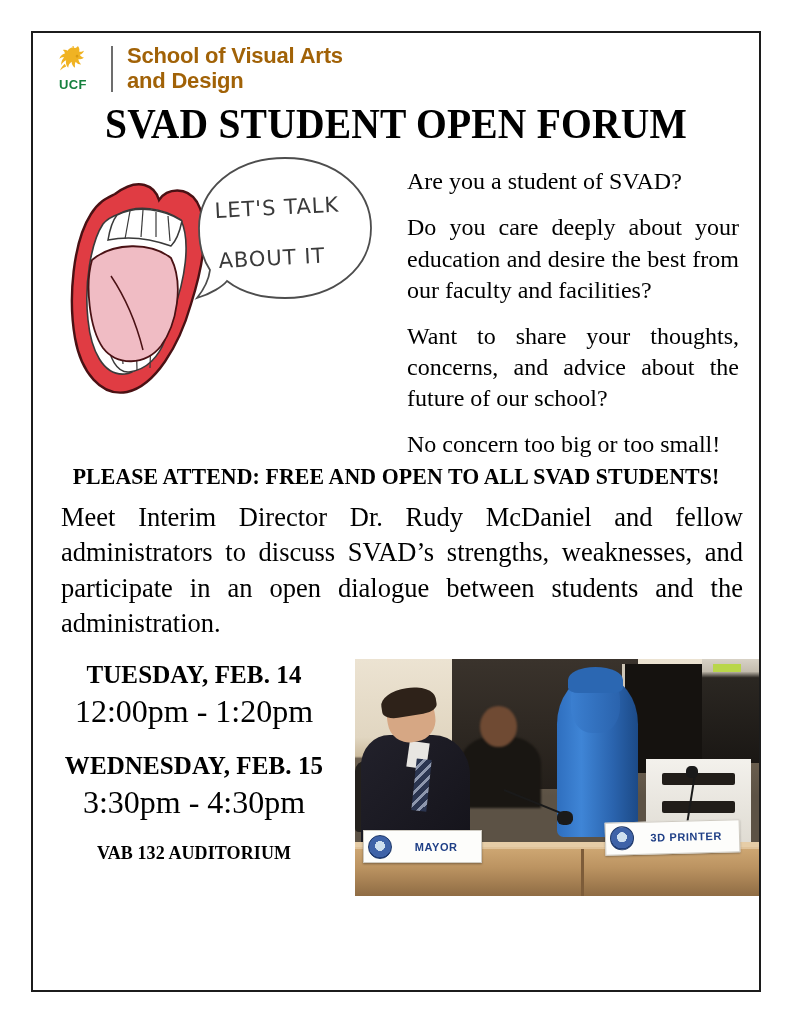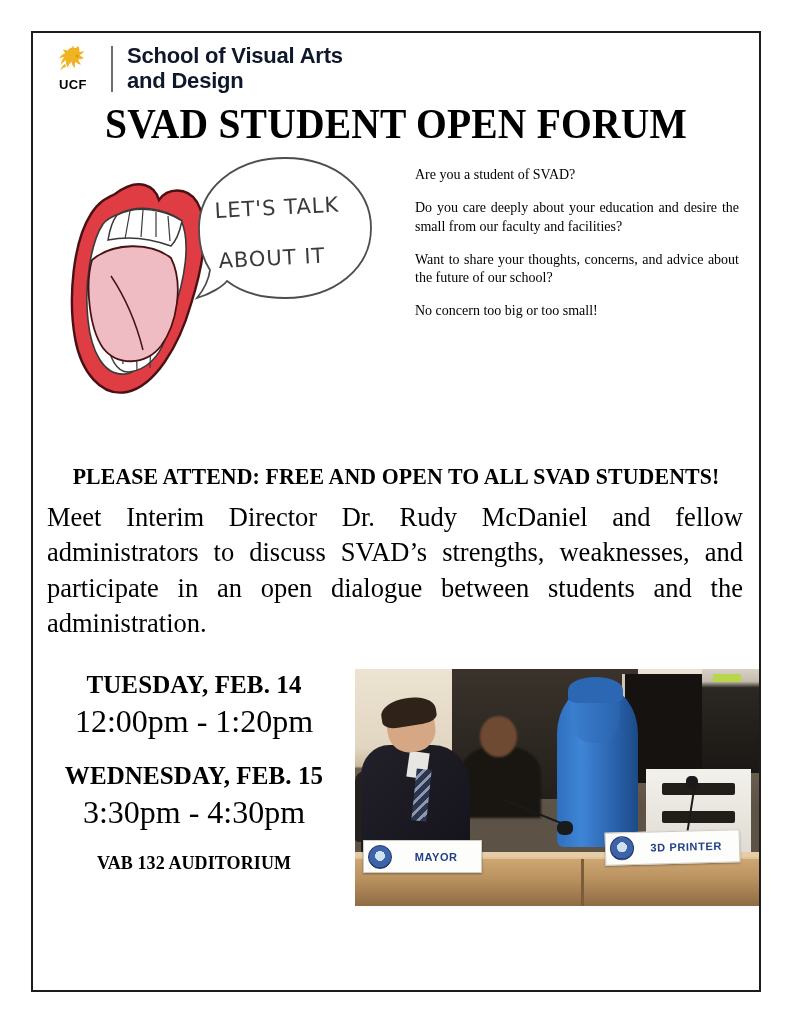--- a/index.html
+++ b/index.html
@@ -46,35 +46,35 @@
   .pegasus {
     width: 42px;
     height: 30px;
     display: block;
   }
   .ucf-text {
     font-family: "Liberation Sans", sans-serif;
     font-weight: bold;
     font-size: 13px;
     letter-spacing: 0.4px;
-    color: #000000;
+    color: #15803d;
     margin-top: 1px;
   }
   .logo-rule {
     width: 2px;
     height: 46px;
     background: #6d6d6d;
     margin: 0 14px 0 12px;
   }
   .unit-name {
     font-family: "Liberation Sans", sans-serif;
     font-weight: bold;
     font-size: 22px;
     line-height: 1.12;
-    color: #0f172a;
+    color: #a16207;
     letter-spacing: -0.2px;
   }
 
   
   .poster-title {
     text-align: center;
     font-family: "Liberation Serif", "DejaVu Serif", serif;
     font-weight: bold;
     font-size: 43px;
     letter-spacing: 0.2px;
@@ -93,22 +93,22 @@
   .hero-art {
     position: relative;
     width: 360px;
     flex: 0 0 360px;
   }
   .hero-copy {
     flex: 1 1 auto;
     padding: 14px 20px 0 6px;
   }
   .hero-copy p {
-    margin: 0 0 15px 16px;
-    font-size: 14px;
+    margin: 0 0 15px 8px;
+    font-size: 24px;
     line-height: 1.30;
     text-align: justify;
     text-justify: inter-word;
   }
   .hero-copy p.no-just {
     text-align: left;
   }
 
   .mouth-svg {
     position: absolute;
@@ -133,31 +133,31 @@
     font-weight: bold;
     font-size: 23px;
     letter-spacing: 0.1px;
     transform: scaleX(0.95);
     margin: 12px 0 10px 0;
     white-space: nowrap;
   }
 
   
   .body-copy {
-    margin: 0 16px 0 14px;
+    margin: 0 16px 0 28px;
     font-size: 26.5px;
     line-height: 1.33;
     text-align: justify;
     text-justify: inter-word;
   }
 
   
   .bottom {
     display: flex;
-    margin-top: 28px;
+    margin-top: 18px;
     align-items: flex-start;
   }
   .schedule {
     width: 322px;
     flex: 0 0 322px;
     text-align: center;
     padding-top: 2px;
   }
   .sched-day {
     font-weight: bold;
@@ -454,21 +454,21 @@
                  C76 152 56 146 42 135 C38 140 26 148 12 152
                  C20 142 24 132 25 124 C17 112 14 98 14 82
                  C14 44 48 12 100 12 Z" fill="#ffffff" stroke="#4d4d4d" stroke-width="1.8"></path>
         <text class="bubble-text" x="30" y="72" transform="rotate(-3 30 72)">LET'S TALK</text>
         <text class="bubble-text" x="34" y="122" transform="rotate(-3 34 122)">ABOUT IT</text>
       </svg>
     </div>
 
     <div class="hero-copy">
       <p class="no-just">Are you a student of SVAD?</p>
-      <p>Do you care deeply about your education and desire the small from our faculty and facilities?</p>
+      <p>Do you care deeply about your education and desire the best from our faculty and facilities?</p>
       <p>Want to share your thoughts, concerns, and advice about the future of our school?</p>
       <p class="no-just">No concern too big or too small!</p>
     </div>
   </div>
 
   <div class="attend">PLEASE ATTEND: FREE AND OPEN TO ALL SVAD STUDENTS!</div>
 
   <div class="body-copy">Meet Interim Director Dr. Rudy McDaniel and fellow administrators to discuss SVAD’s strengths, weaknesses, and participate in an open dialogue between students and the administration.</div>
 
   <div class="bottom">

